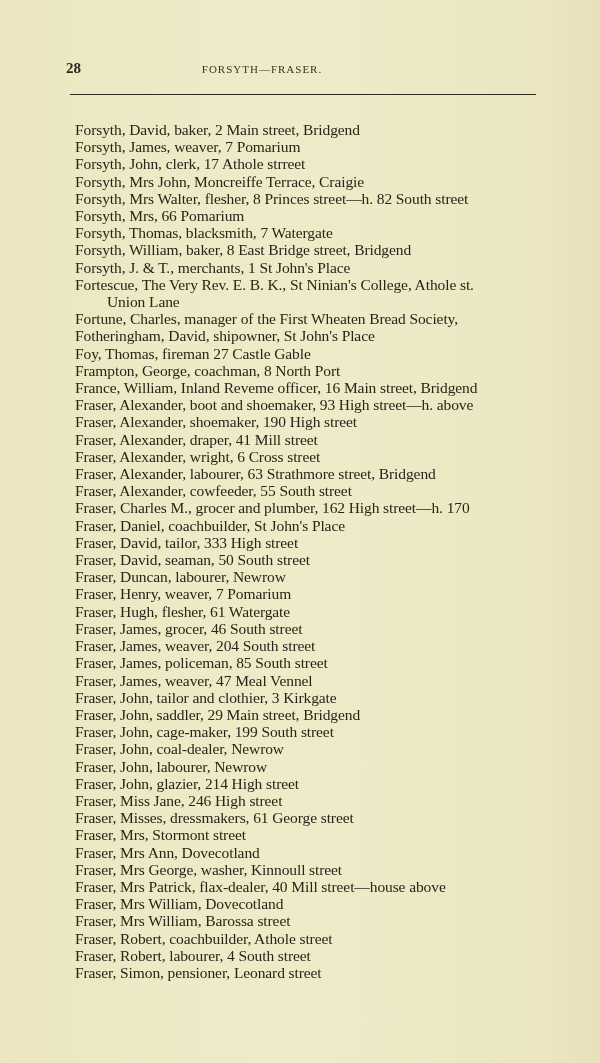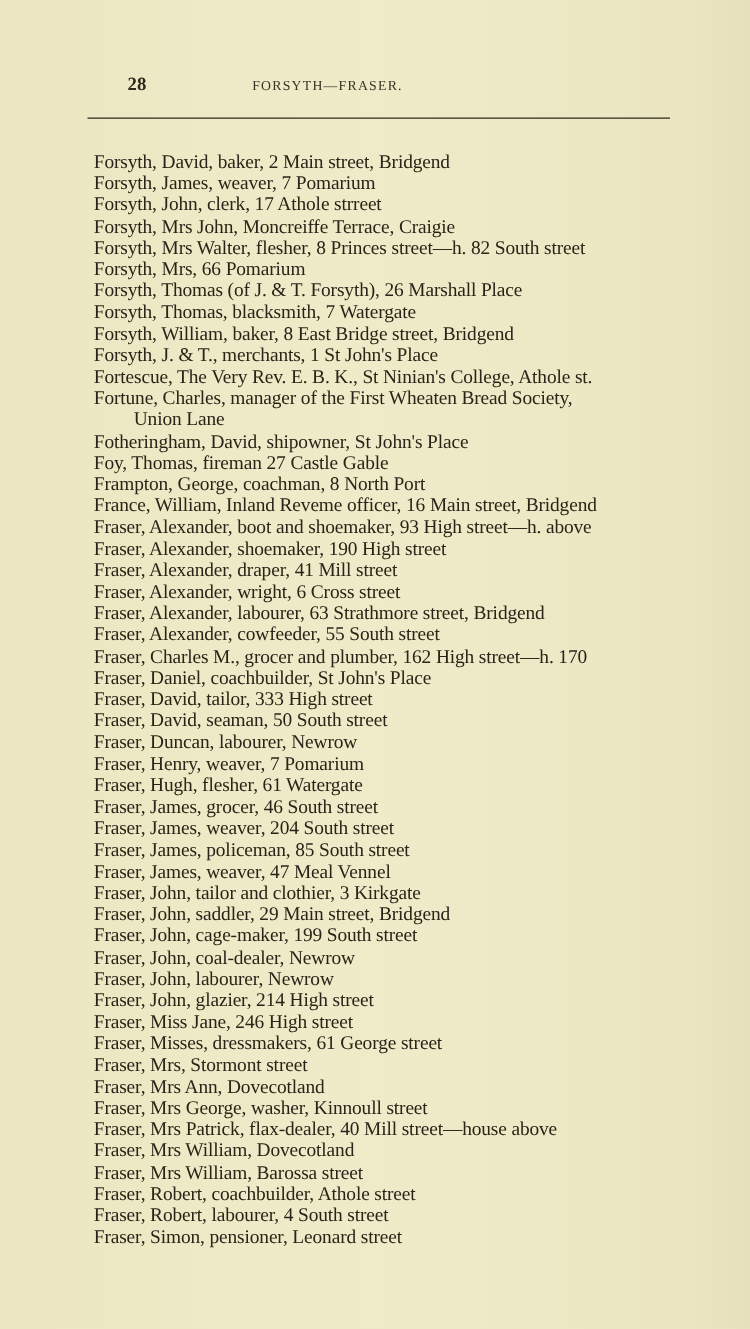--- a/index.html
+++ b/index.html
@@ -21,21 +21,20 @@
     width: 600px; height: 1063px;
     background: linear-gradient(90deg, #ece7c2 0%, #efebc9 50%, #ebe6c1 92%, #e6e1ba 100%);
   }
   .page-number {
     position: absolute;
     left: 66px;
     top: 60px;
     font-size: 15px;
     font-weight: bold;
     color: #2e281c;
-    margin-left: 36px;
   }
   .running-head {
     position: absolute;
     left: 0;
     width: 520px;
     top: 63px;
     text-align: center;
     font-size: 11px;
     letter-spacing: 1px;
     color: #3a3324;
@@ -77,27 +76,26 @@
   <div class="page-number">28</div>
   <div class="running-head">FORSYTH—FRASER.</div>
   <div class="rule"></div>
   <ul class="entries" id="entries">
       <li class="entry">Forsyth, David, baker, 2 Main street, Bridgend</li>
       <li class="entry">Forsyth, James, weaver, 7 Pomarium</li>
       <li class="entry">Forsyth, John, clerk, 17 Athole strreet</li>
       <li class="entry">Forsyth, Mrs John, Moncreiffe Terrace, Craigie</li>
       <li class="entry">Forsyth, Mrs Walter, flesher, 8 Princes street—h. 82 South street</li>
       <li class="entry">Forsyth, Mrs, 66 Pomarium</li>
-      <li class="entry">Forsyth, Thomas (of J. &amp; T. Forsyth), 26 Marshall Place</li>
       <li class="entry">Forsyth, Thomas, blacksmith, 7 Watergate</li>
       <li class="entry">Forsyth, William, baker, 8 East Bridge street, Bridgend</li>
       <li class="entry">Forsyth, J. &amp; T., merchants, 1 St John's Place</li>
       <li class="entry">Fortescue, The Very Rev. E. B. K., St Ninian's College, Athole st.</li>
+      <li class="entry cont">Union Lane</li>
       <li class="entry">Fortune, Charles, manager of the First Wheaten Bread Society,</li>
-      <li class="entry cont">Union Lane</li>
       <li class="entry">Fotheringham, David, shipowner, St John's Place</li>
       <li class="entry">Foy, Thomas, fireman  27 Castle Gable</li>
       <li class="entry">Frampton, George, coachman, 8 North Port</li>
       <li class="entry">France, William, Inland Reveme officer, 16 Main street, Bridgend</li>
       <li class="entry">Fraser, Alexander, boot and shoemaker, 93 High street—h. above</li>
       <li class="entry">Fraser, Alexander, shoemaker, 190 High street</li>
       <li class="entry">Fraser, Alexander, draper, 41 Mill street</li>
       <li class="entry">Fraser, Alexander, wright, 6 Cross street</li>
       <li class="entry">Fraser, Alexander, labourer, 63 Strathmore street, Bridgend</li>
       <li class="entry">Fraser, Alexander, cowfeeder, 55 South street</li>

